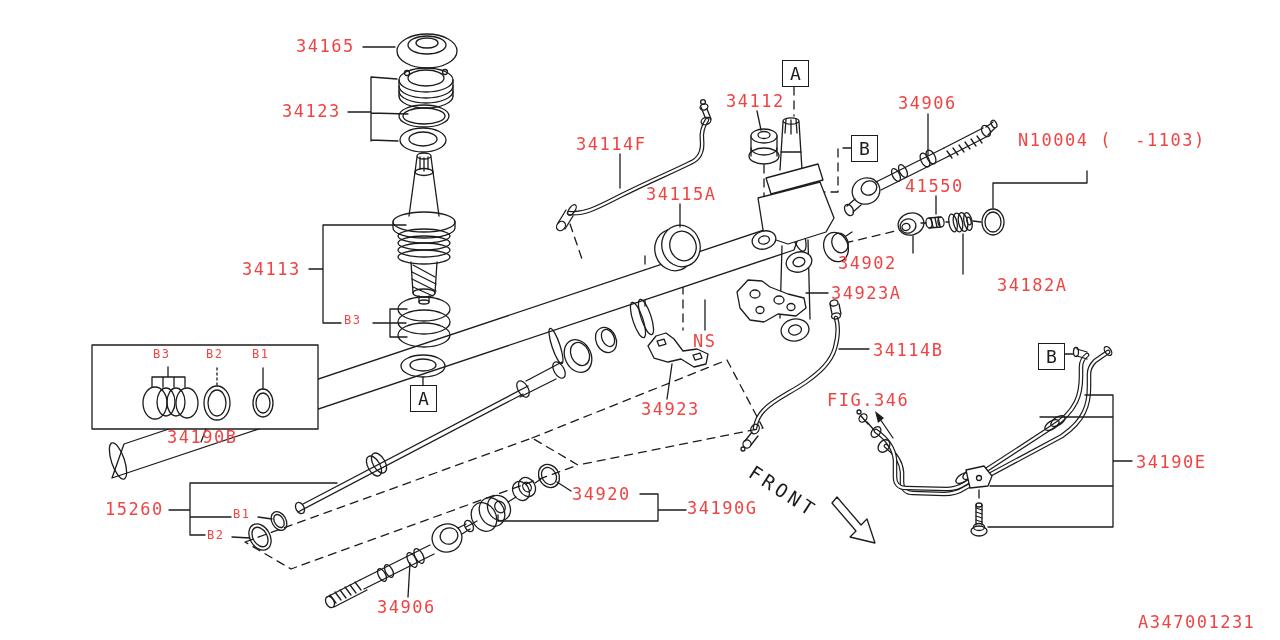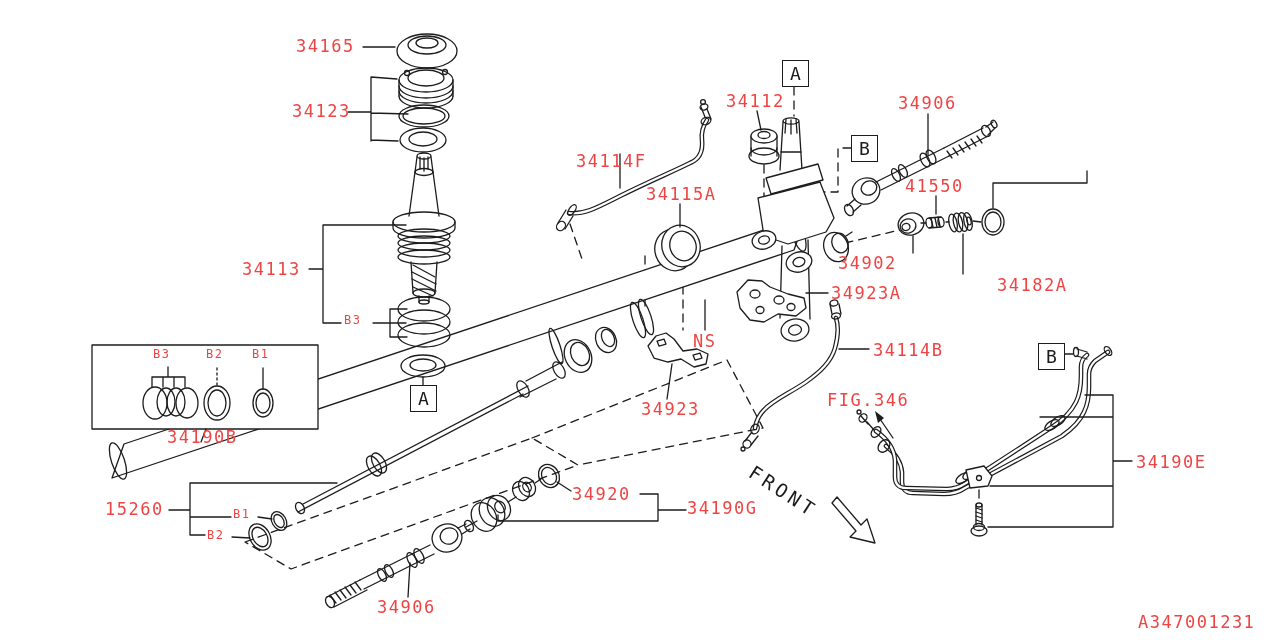--- a/index.html
+++ b/index.html
@@ -319,40 +319,41 @@
     <path d="M837,497 L861,525 L867,519 L875,543 L850,537 L856,531 L832,503 Z" fill="#fff"></path>
   </g>
 
   <g>
     <path d="M363,47 H395"></path>
     <path d="M348,112 H371 M371,77 V141 M371,77 L397,79 M371,113 L408,114 M371,140 L398,141"></path>
   </g>
 </svg>
 
 <div class="lbl" style="left:296px;top:37px">34165</div>
-<div class="lbl" style="left:292px;top:102px">34123</div>
+<div class="lbl" style="left:282px;top:102px">34123</div>
 <div class="lbl" style="left:242px;top:260px">34113</div>
 <div class="lbl small" style="left:344px;top:314px">B3</div>
 
 <div class="lbl small" style="left:153px;top:348px">B3</div>
 <div class="lbl small" style="left:206px;top:348px">B2</div>
 <div class="lbl small" style="left:252px;top:348px">B1</div>
 <div class="lbl" style="left:167px;top:428px">34190B</div>
 
 <div class="lbl" style="left:105px;top:500px">15260</div>
 <div class="lbl small" style="left:233px;top:508px">B1</div>
 <div class="lbl small" style="left:207px;top:529px">B2</div>
 
 <div class="lbl" style="left:377px;top:598px">34906</div>
 
-<div class="lbl" style="left:576px;top:152px">34114F</div>
+<div class="lbl" style="left:576px;top:135px">34114F</div>
 <div class="lbl" style="left:646px;top:185px">34115A</div>
 <div class="lbl" style="left:726px;top:92px">34112</div>
 
 <div class="lbl" style="left:898px;top:94px">34906</div>
+<div class="lbl" style="left:1018px;top:131px">N10004 (  -1103)</div>
 <div class="lbl" style="left:905px;top:177px">41550</div>
 <div class="lbl" style="left:838px;top:254px">34902</div>
 <div class="lbl" style="left:997px;top:276px">34182A</div>
 
 <div class="lbl" style="left:831px;top:284px">34923A</div>
 <div class="lbl" style="left:693px;top:332px">NS</div>
 <div class="lbl" style="left:873px;top:341px">34114B</div>
 <div class="lbl" style="left:827px;top:391px">FIG.346</div>
 <div class="lbl" style="left:641px;top:400px">34923</div>
 

